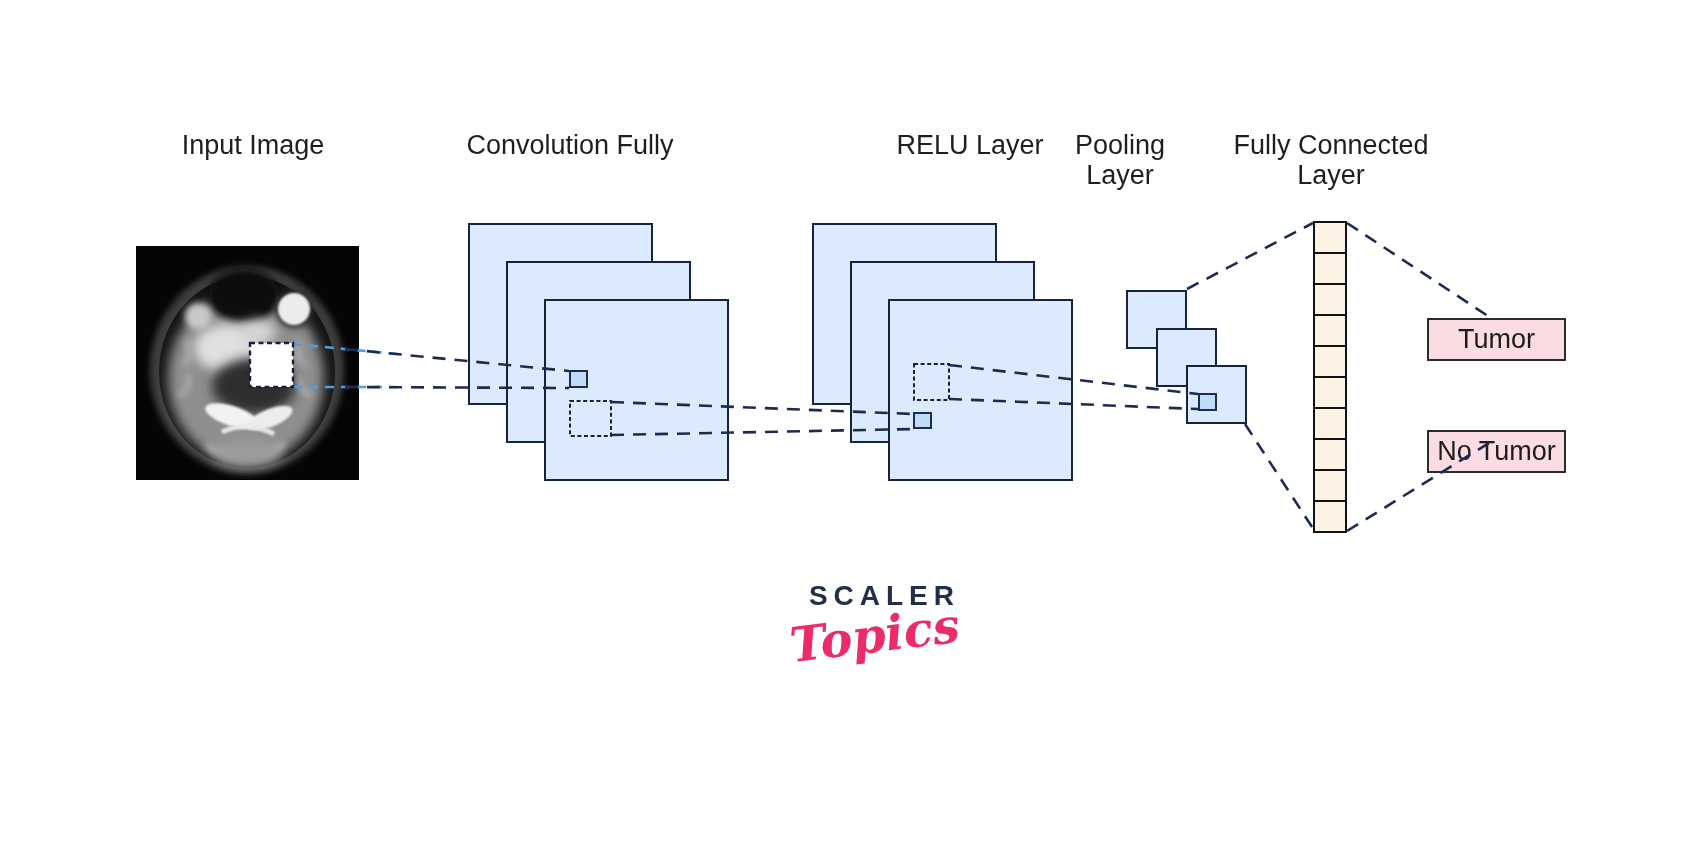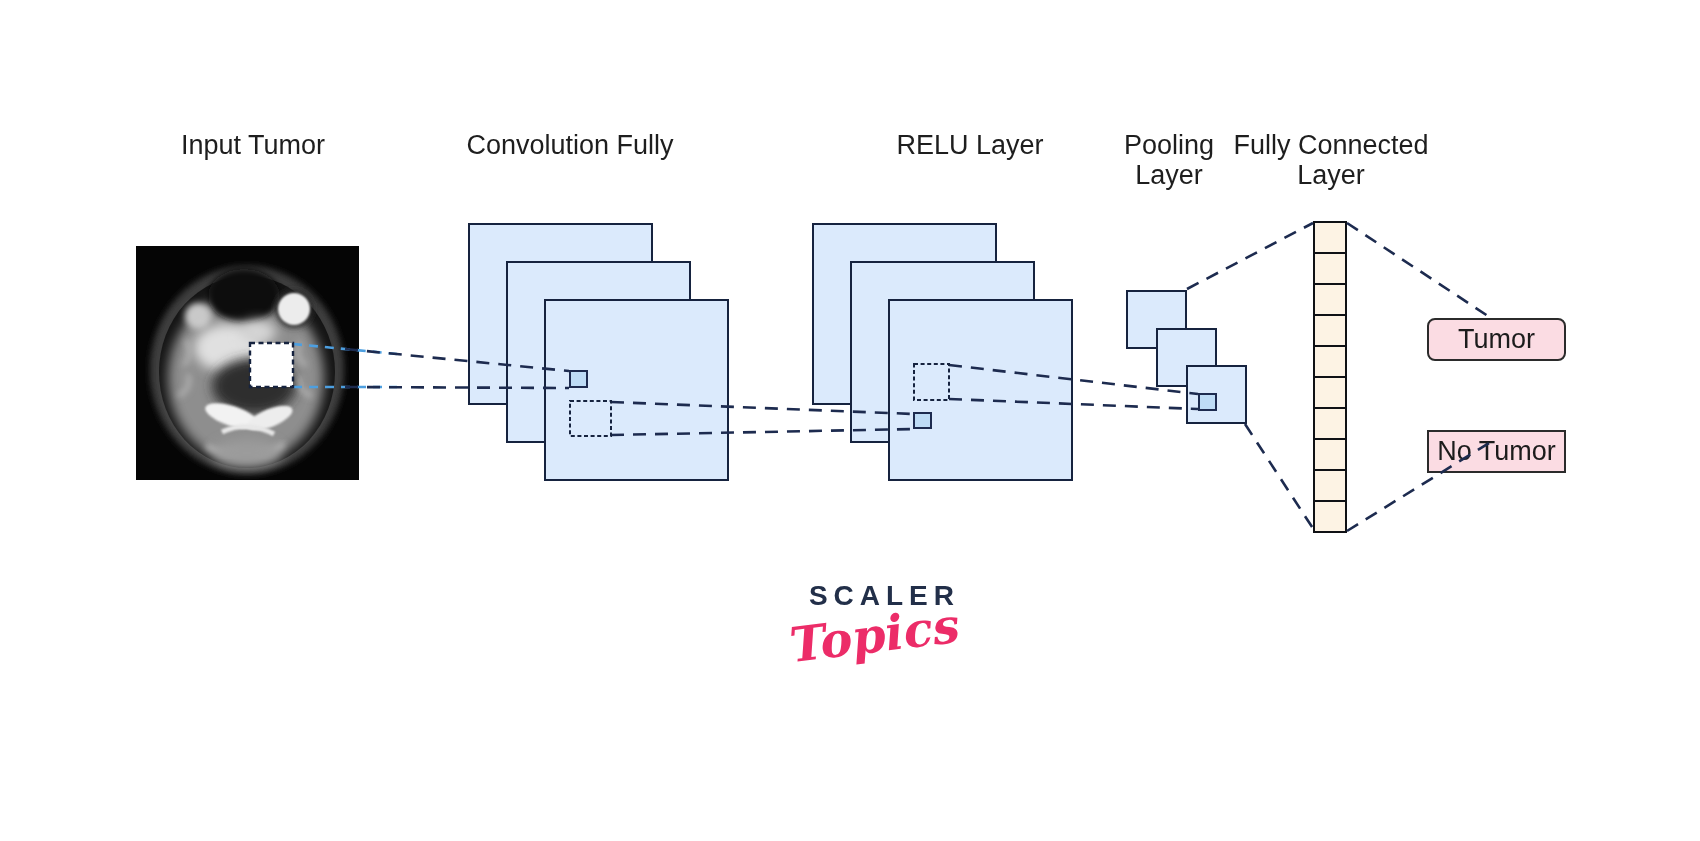--- a/index.html
+++ b/index.html
@@ -9,21 +9,21 @@
     font-family:"Liberation Sans",sans-serif;overflow:hidden;
   }
   
   .layer-label{
     position:absolute;top:130px;font-size:27px;line-height:30px;
     color:#1e1e1e;text-align:center;white-space:pre-line;
   }
   #label-input{left:153px;width:200px;}
   #label-conv{left:420px;width:300px;}
   #label-relu{left:820px;width:300px;}
-  #label-pool{left:1094px;width:150px;}
+  #label-pool{left:1045px;width:150px;}
   #label-fc{left:1211px;width:240px;}
   #label-out{left:1422px;width:150px;}
 
   
   #mri{position:absolute;left:136px;top:246px;width:223px;height:234px;}
 
   
   .fmap{
     position:absolute;box-sizing:border-box;
     background:#dbeafc;border:2px solid #16233f;
@@ -49,21 +49,21 @@
   }
   .fc-cell:first-child{margin-top:0;}
 
   
   .out-box{
     position:absolute;left:1427px;width:139px;height:43px;box-sizing:border-box;
     background:#fbdce3;border:2px solid #2b2b2b;
     display:flex;align-items:center;justify-content:center;
     font-size:27px;color:#1c1c1c;
   }
-  #out-tumor{top:318px;border-radius:8px;}
+  #out-tumor{top:318px;}
   #out-no-tumor{top:400px;margin-top:30px;}
 
   
   #connections{position:absolute;left:0;top:0;pointer-events:none;}
 
   
   #logo{position:absolute;left:740px;top:582px;width:220px;text-align:right;}
   #logo-brand{
     font-weight:700;font-size:28px;line-height:28px;letter-spacing:6px;
     color:#222f49;padding-left:6px;
@@ -137,21 +137,21 @@
       <div class="fc-cell"></div>
     </div>
 
   <div class="cell" id="conv-cell"></div>
   <div class="cell" id="relu-cell"></div>
   <div class="cell" id="pool-cell"></div>
 
   <div class="out-box" id="out-tumor">Tumor</div>
   <div class="out-box" id="out-no-tumor">No Tumor</div>
 
-  <div class="layer-label" id="label-input">Input Tumor</div>
+  <div class="layer-label" id="label-input">Input Image</div>
   <div class="layer-label" id="label-conv">Convolution Fully</div>
   <div class="layer-label" id="label-relu">RELU Layer</div>
   <div class="layer-label" id="label-pool">Pooling
 Layer</div>
   <div class="layer-label" id="label-fc">Fully Connected
 Layer</div>
 
   <div id="logo">
     <div id="logo-brand">SCALER</div>
     <div id="logo-sub">Topics</div>

